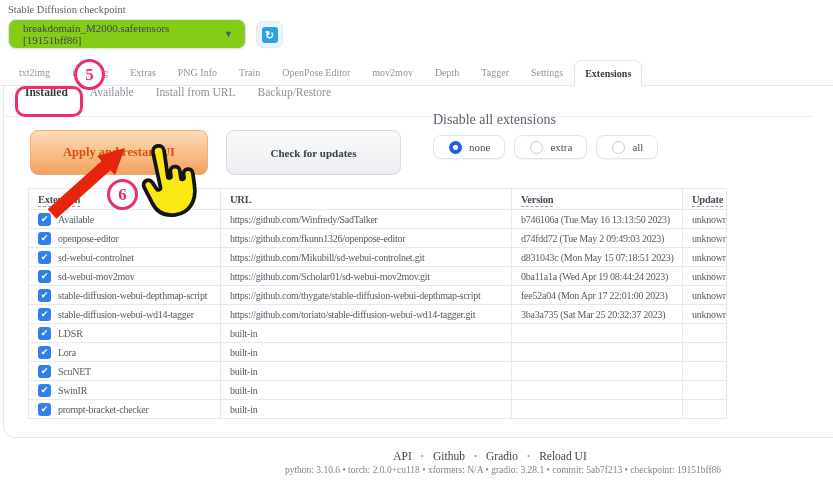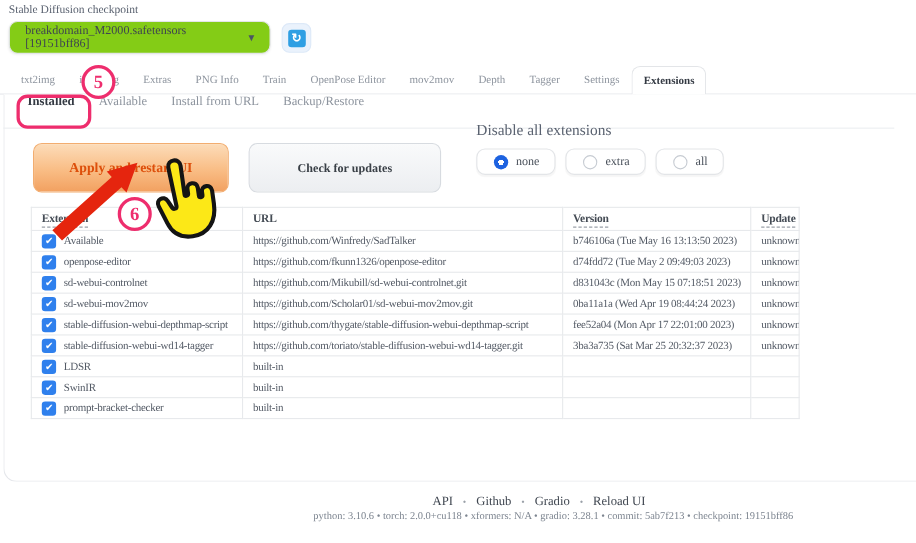--- a/index.html
+++ b/index.html
@@ -278,20 +278,42 @@
             </div>
           </td>
           <td>built-in</td>
           <td></td>
           <td></td>
         </tr>
         <tr>
           <td>
             <div class="name-cell">
               <span class="cbx"></span>
+              <span>Lora</span>
+            </div>
+          </td>
+          <td>built-in</td>
+          <td></td>
+          <td></td>
+        </tr>
+        <tr>
+          <td>
+            <div class="name-cell">
+              <span class="cbx"></span>
+              <span>ScuNET</span>
+            </div>
+          </td>
+          <td>built-in</td>
+          <td></td>
+          <td></td>
+        </tr>
+        <tr>
+          <td>
+            <div class="name-cell">
+              <span class="cbx"></span>
               <span>SwinIR</span>
             </div>
           </td>
           <td>built-in</td>
           <td></td>
           <td></td>
         </tr>
         <tr>
           <td>
             <div class="name-cell">

